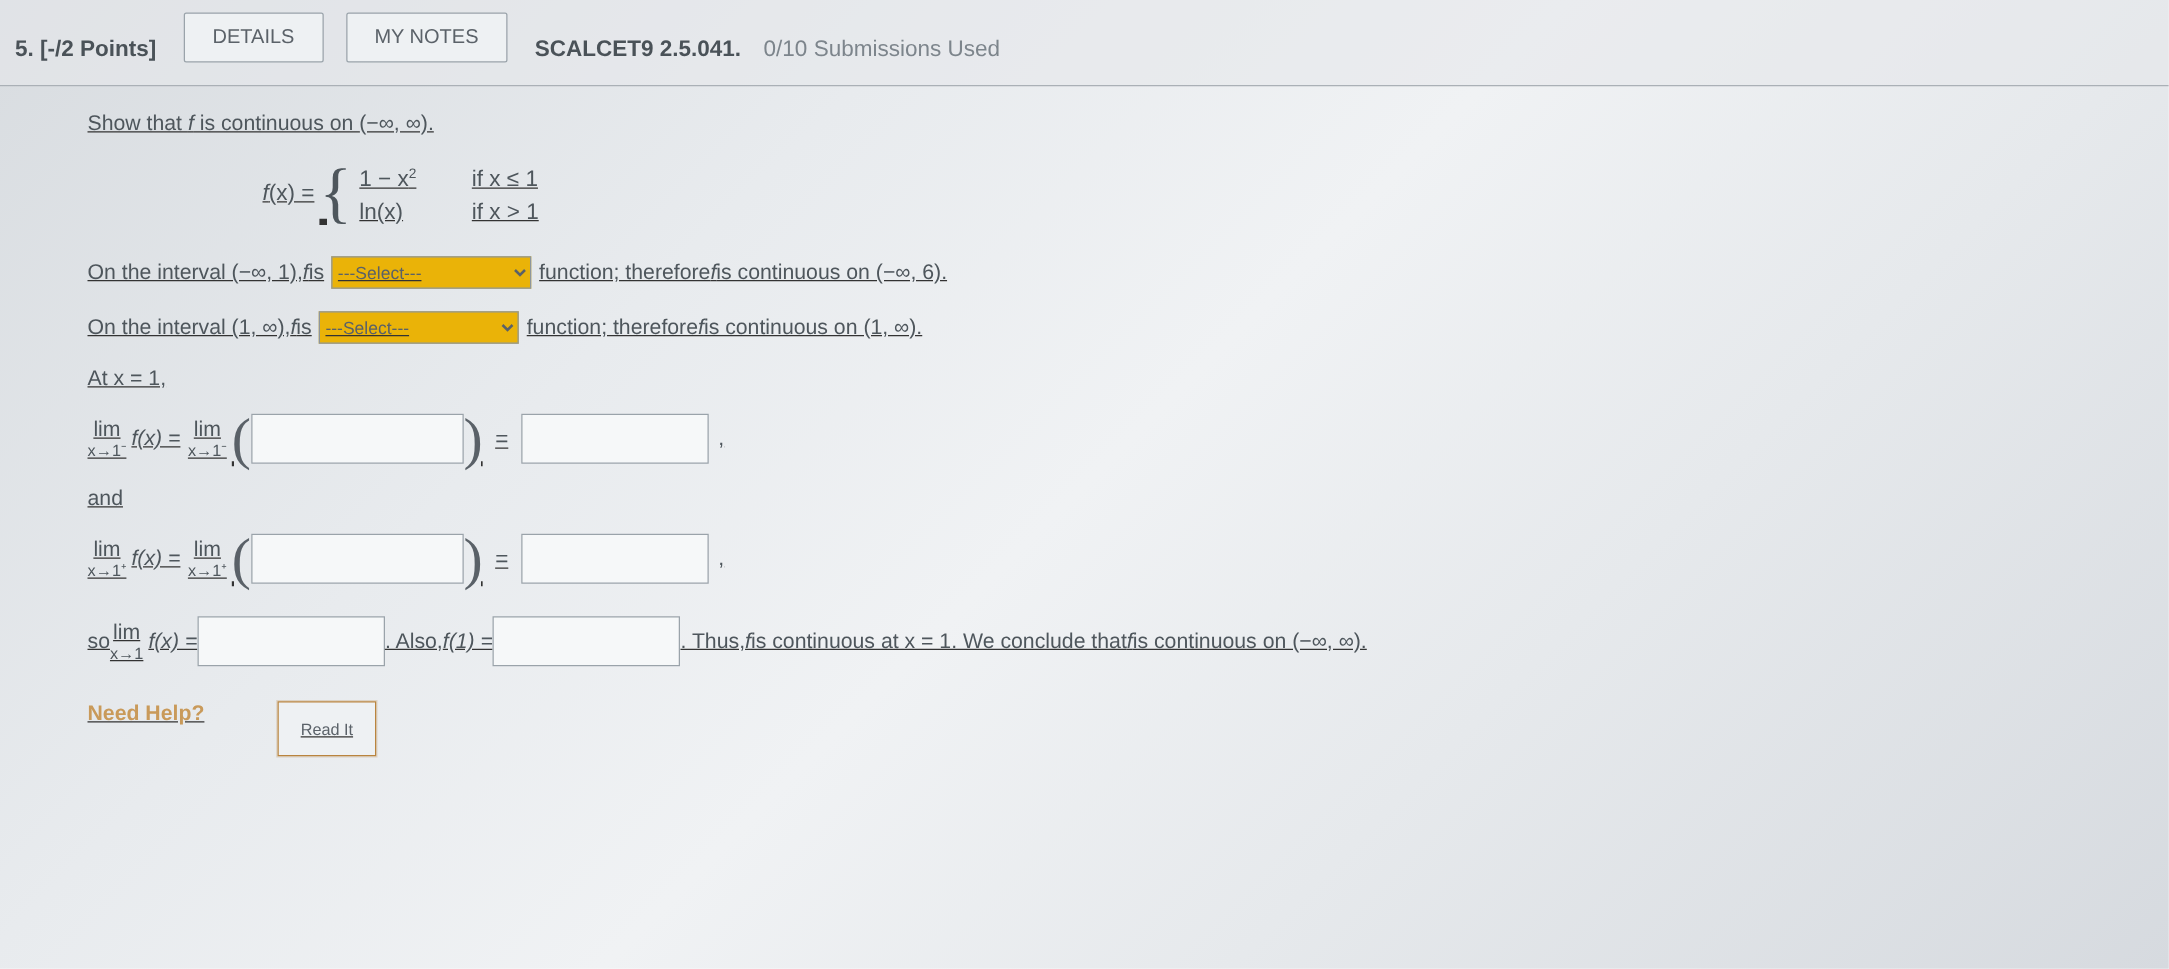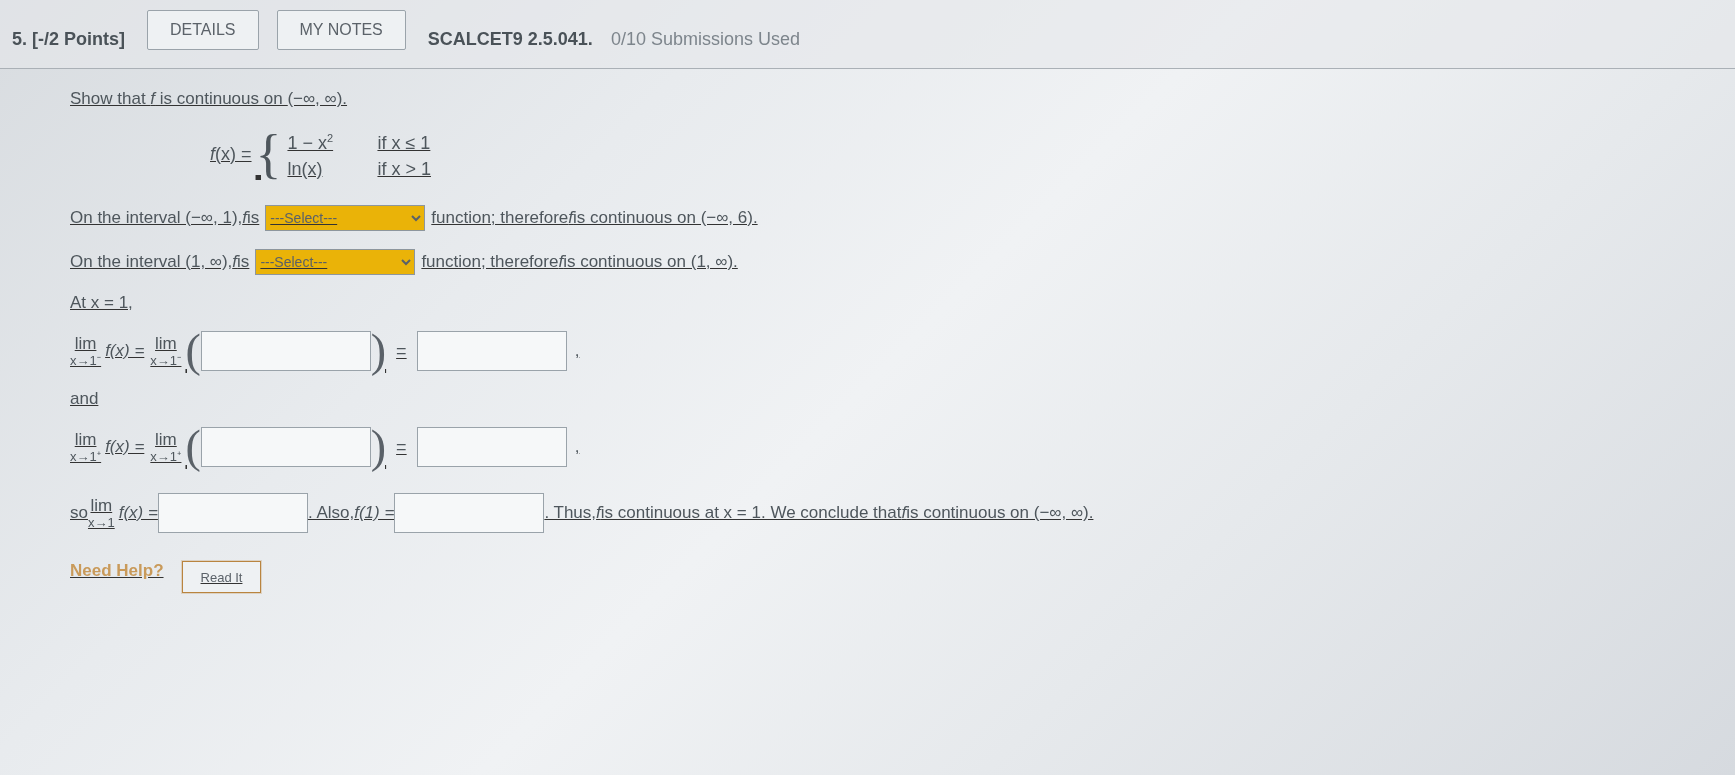--- a/index.html
+++ b/index.html
@@ -131,28 +131,29 @@
       align-items: flex-start;
       margin-top: 28px;
     }
     .need-help-label {
       font-weight: bold;
       color: #c99a5a;
       font-size: 17px;
       margin-right: 18px;
     }
     .readit-btn {
-      height: 32px;
+      height: 44px;
       padding: 0 18px;
       font-size: 13px;
       color: #5b6269;
       background: #eef1f3;
       border: 1px solid #b9843f;
       cursor: pointer;
       box-shadow: 0 0 0 1px rgba(185,132,63,0.25);
+      margin-left: 40px;
     }
     .gap { display:inline-block; width:6px; }
   </style>
 </head>
 <body>
 
 <div class="header-bar">
   <span class="question-number">5. [-/2 Points]</span>
   <button class="btn">DETAILS</button>
   <button class="btn">MY NOTES</button>

